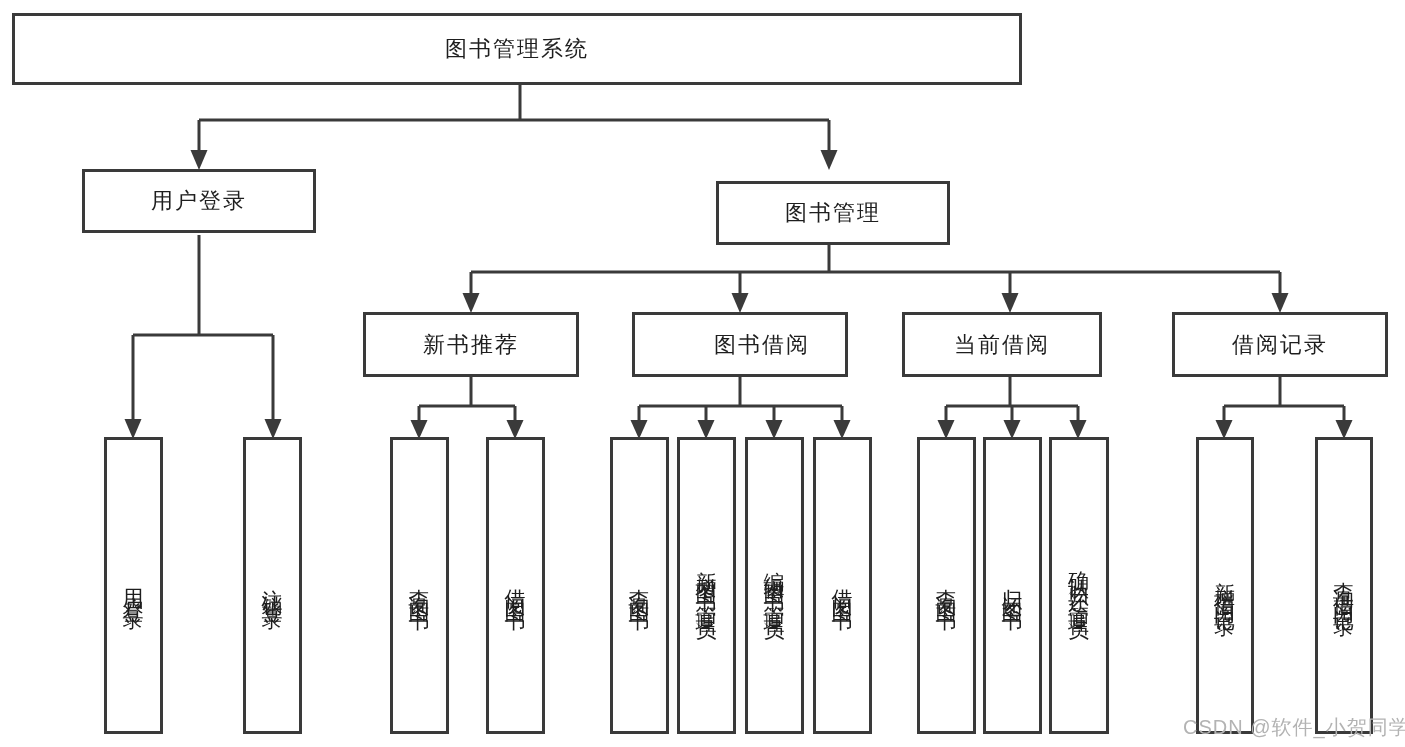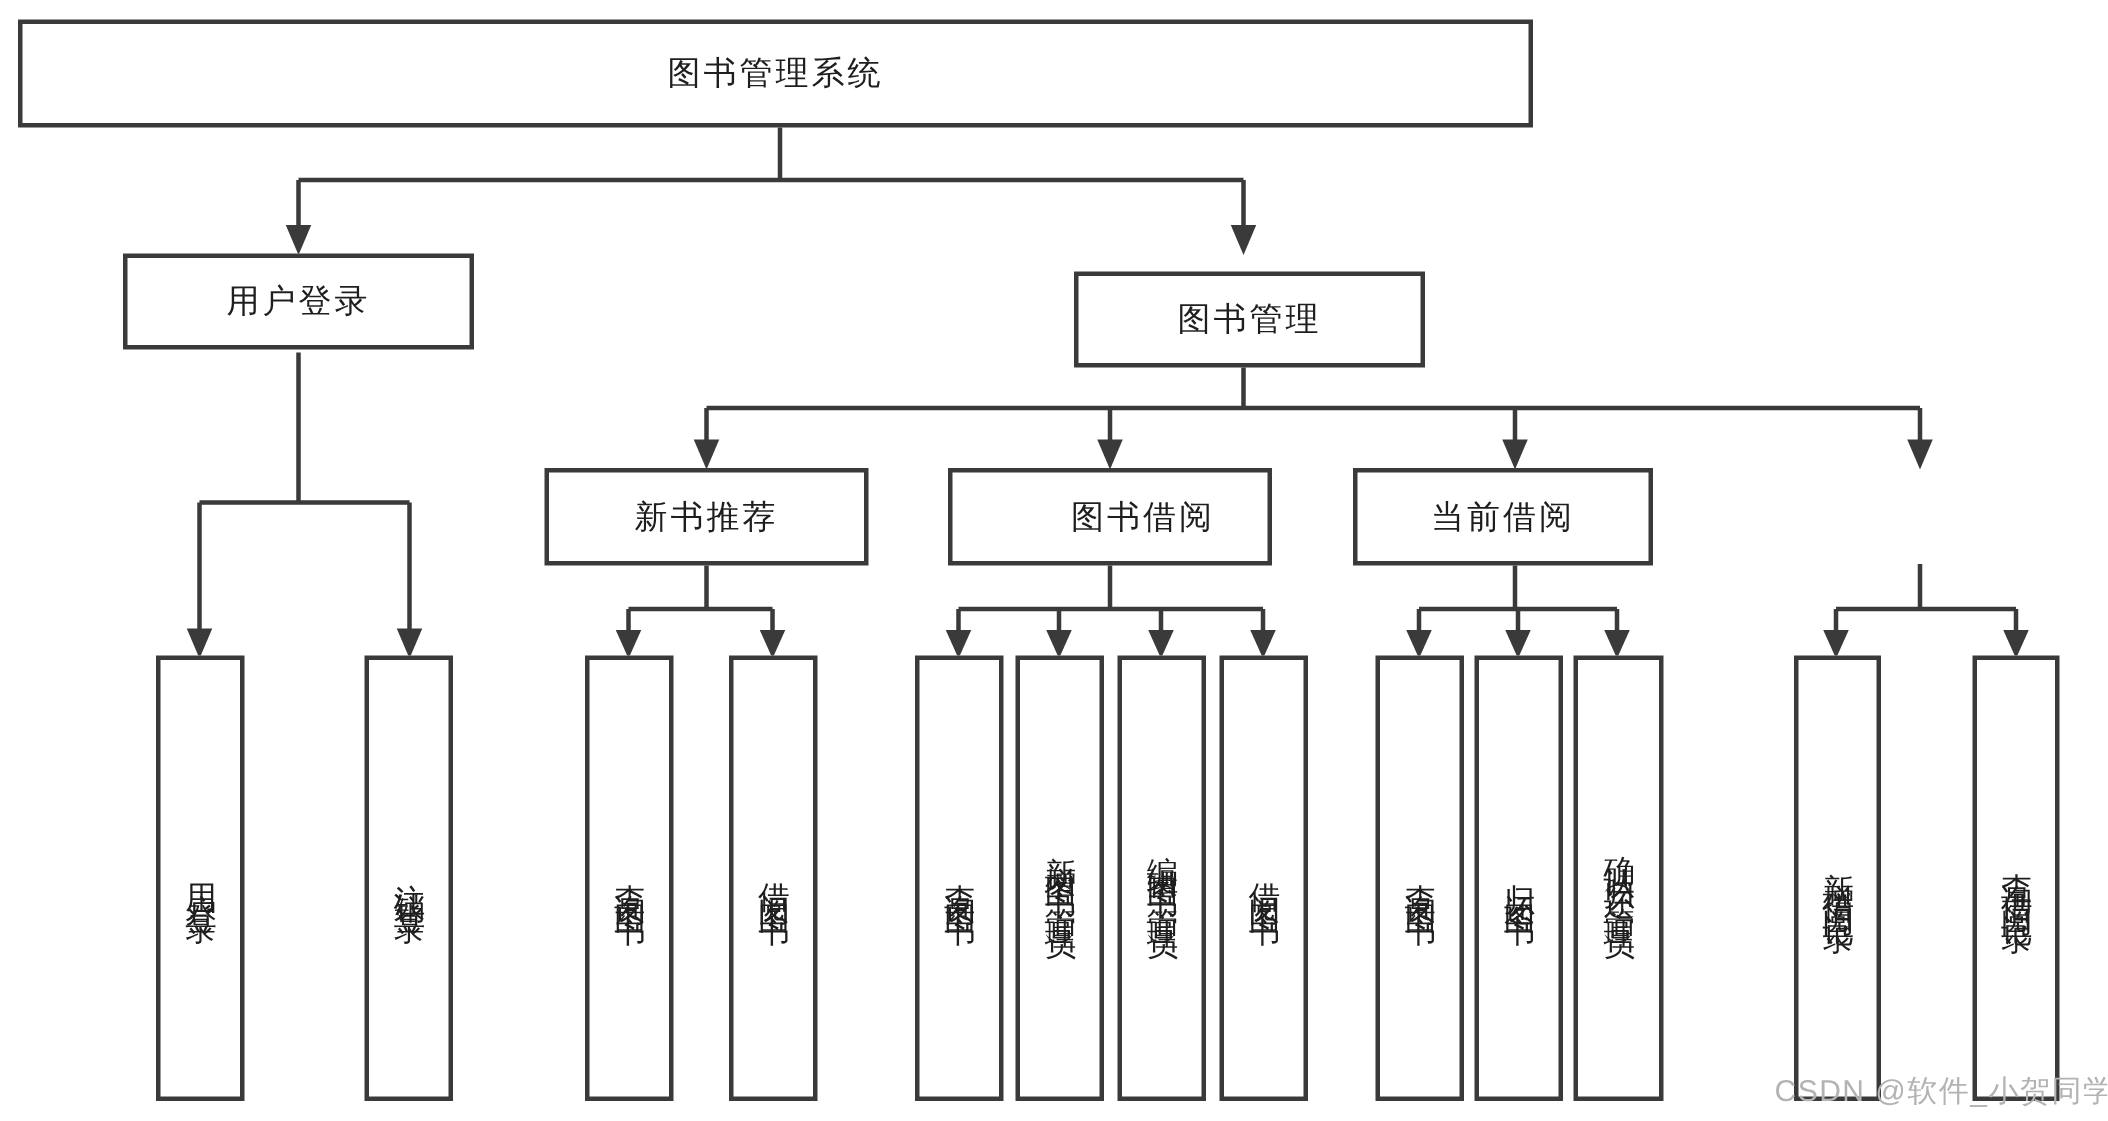--- a/index.html
+++ b/index.html
@@ -112,20 +112,23 @@
 
   <div class="box box-h" style="left:363px; top:312px; width:216px; height:65px;justify-content:center;">
     <span>新书推荐</span>
   </div>
   <div class="box box-h" style="left:632px; top:312px; width:216px; height:65px;padding-left:44px;">
     <span>图书借阅</span>
   </div>
   <div class="box box-h" style="left:902px; top:312px; width:200px; height:65px;">
     <span>当前借阅</span>
   </div>
+  <div class="box box-h" style="left:1172px; top:312px; width:216px; height:65px;">
+    <span>借阅记录</span>
+  </div>
 
   <div class="box box-v" style="left:104px; top:437px; width:59px; height:297px;">
     <span class="vtext">用户登录</span>
   </div>
   <div class="box box-v" style="left:243px; top:437px; width:59px; height:297px;">
     <span class="vtext">注销登录</span>
   </div>
 
   <div class="box box-v" style="left:390px; top:437px; width:59px; height:297px;">
     <span class="vtext">查询图书</span>

